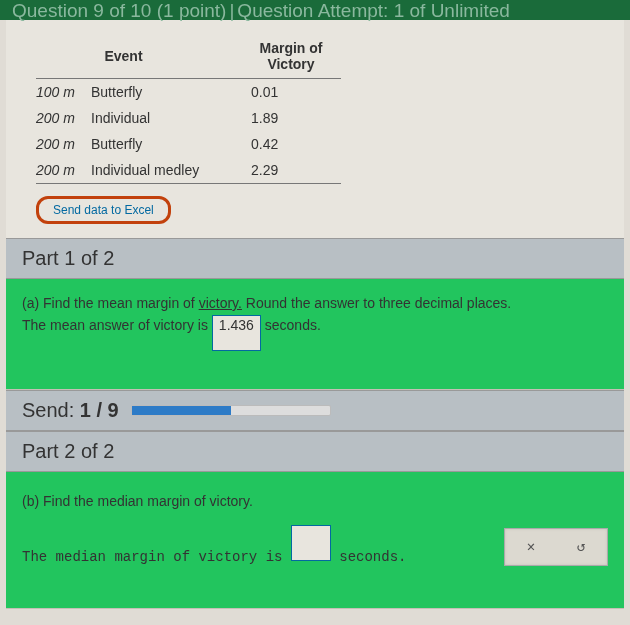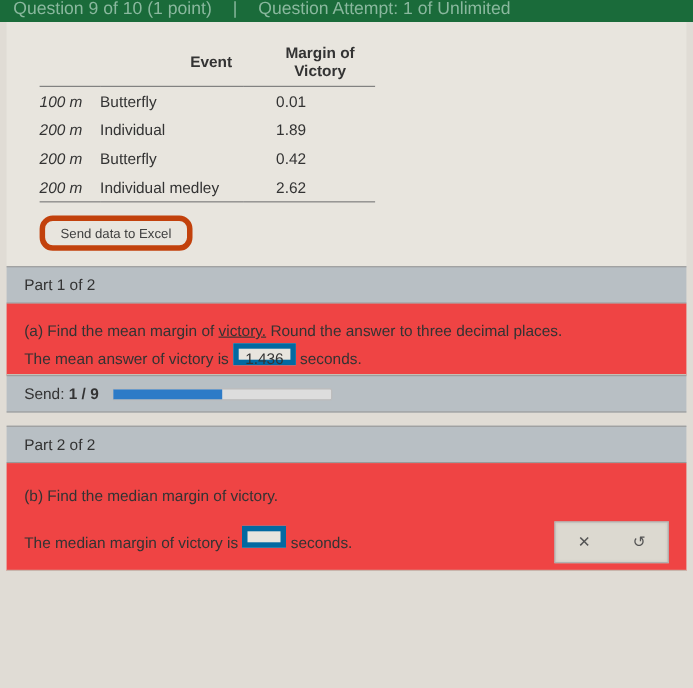--- a/index.html
+++ b/index.html
@@ -9,40 +9,40 @@
       width: 630px;
       height: 625px;
       overflow: hidden;
       font-size: 14px;
       color: #333;
     }
     .topbar {
       background: #1a6b3a;
       color: #8ab89e;
       padding: 0 12px 5px;
-      font-size: 16px;
+      font-size: 19px;
       height: 20px;
       display: flex;
       align-items: flex-start;
-      gap: 19px;
+      gap: 3px;
     }
     .main {
       padding: 0 6px;
     }
     .table-section {
       padding: 14px 30px 14px 30px;
       background: #e8e5de;
     }
     table {
       border-collapse: collapse;
       font-size: 14px;
     }
     th {
       font-weight: bold;
-      text-align: right;
+      text-align: center;
       padding: 6px 10px 6px 0;
       border-bottom: 1px solid #777;
     }
     th.mov {
       text-align: center;
       padding-left: 30px;
     }
     td {
       padding: 5px 10px 5px 0;
     }
@@ -58,52 +58,52 @@
       padding-left: 30px;
       width: 120px;
     }
     tbody tr:last-child td {
       border-bottom: 1px solid #777;
     }
     .excel-btn {
       display: inline-block;
       margin-top: 12px;
       padding: 4px 14px;
-      border: 5px solid #c2410c;
+      border: 3px solid #c2410c;
       border-radius: 12px;
       font-size: 12px;
       background: #e8e5de;
       cursor: pointer;
-      color: #404040;
+      color: #0369a1;
     }
     .part-header {
       background: #b8bfc4;
       padding: 8px 16px;
-      font-size: 14px;
+      font-size: 20px;
       color: #333;
       border-top: 1px solid #999;
       border-bottom: 1px solid #999;
       display: flex;
       align-items: center;
       gap: 12px;
     }
     .part-content {
-      background: #ef4444;
-      padding: 16px 16px 6px;
+      background: #22c55e;
+      padding: 16px 16px 38px;
       border-bottom: 1px solid #c5c0b6;
     }
     .underline {
       text-decoration: underline;
     }
     .answer-box {
       display: inline-block;
-      border: 5px solid #0369a1;
+      border: 1px solid #0369a1;
       padding: 1px 6px;
       min-width: 40px;
-      height: 20px;
+      height: 36px;
       vertical-align: baseline;
       text-align: center;
       background: #e8e5de;
     }
     .answer-box.empty {
       width: 30px;
     }
     .progress-wrap {
       display: inline-block;
       width: 200px;
@@ -117,20 +117,21 @@
       height: 100%;
       width: 50%;
       background: #2d7bc7;
     }
     .bottom-row {
       display: flex;
       justify-content: flex-start;
       align-items: center;
       margin-top: 10px;
       gap: 12px;
+      font-family: Liberation Mono, monospace;
     }
     .action-group {
       display: flex;
       border: 1px solid #aaa;
       background: #dcd9d0;
       padding: 7px 8px;
       gap: 14px;
       box-shadow: inset 0 0 3px rgba(0,0,0,0.1);
     }
     .action-btn {
@@ -178,21 +179,21 @@
           <td class="mov-val">1.89</td>
         </tr>
         <tr>
           <td class="event-dist">200 m</td>
           <td class="event-name">Butterfly</td>
           <td class="mov-val">0.42</td>
         </tr>
         <tr>
           <td class="event-dist">200 m</td>
           <td class="event-name">Individual medley</td>
-          <td class="mov-val">2.62</td>
+          <td class="mov-val">2.29</td>
         </tr>
       </tbody>
     </table>
     <button class="excel-btn">Send data to Excel</button>
   </div>
 
   <div class="part-header">
     <span>Part 1 of 2</span>
   </div>
   <div class="part-content">
@@ -204,21 +205,21 @@
     </div>
   </div>
 
   <div class="part-header">
     <span><span>Send: </span><b>1 / 9</b></span>
     <span class="progress-wrap">
       <div class="progress-fill"></div>
     </span>
   </div>
 
-  <div class="part-header" style="margin-top:12px">
+  <div class="part-header" style="margin-top:0">
     <span>Part 2 of 2</span>
   </div>
   <div class="part-content">
     <div class="part2-text">
       <div>(b) Find the median margin of victory.</div>
       <div class="bottom-row">
         <div style="flex:1">
           <span>The median margin of victory is </span><span class="answer-box empty"></span><span> seconds.</span>
         </div>
         <div class="action-group">

